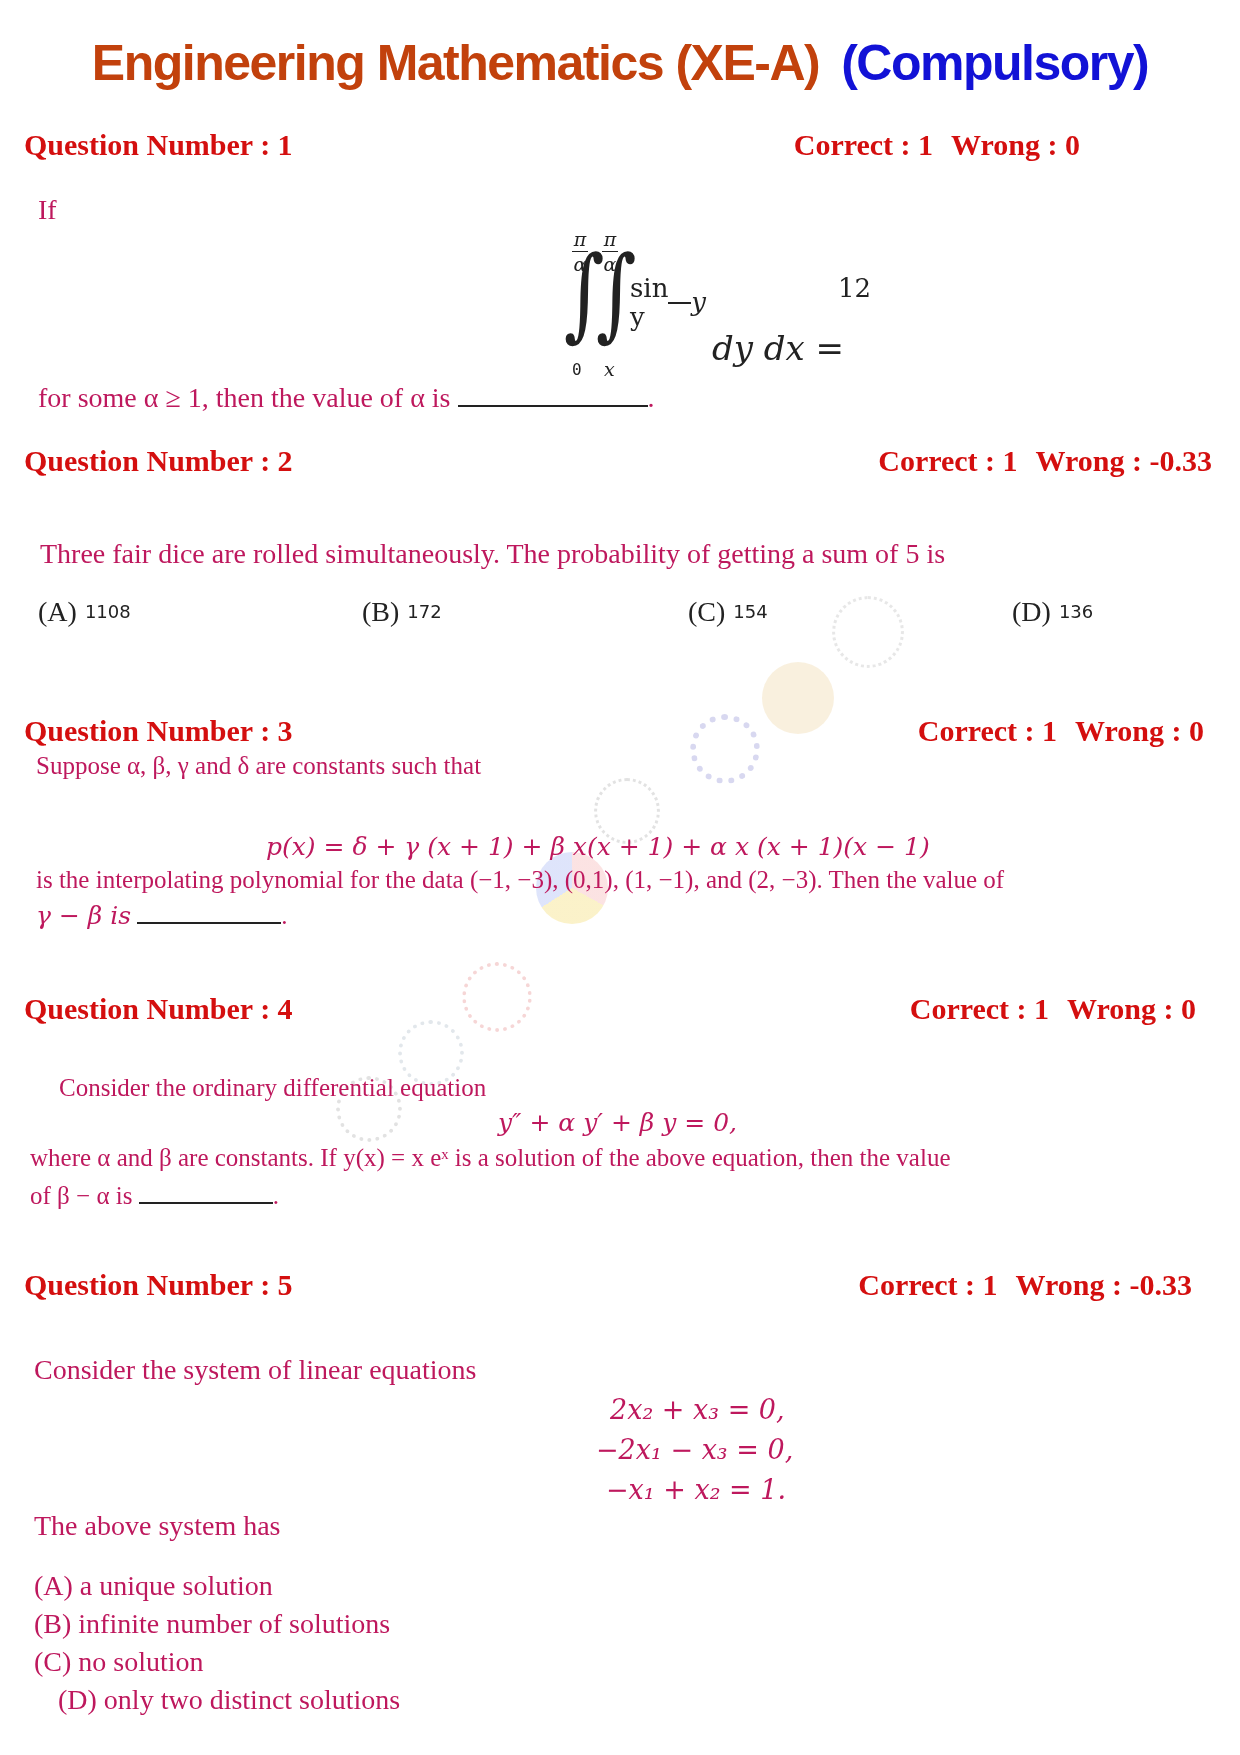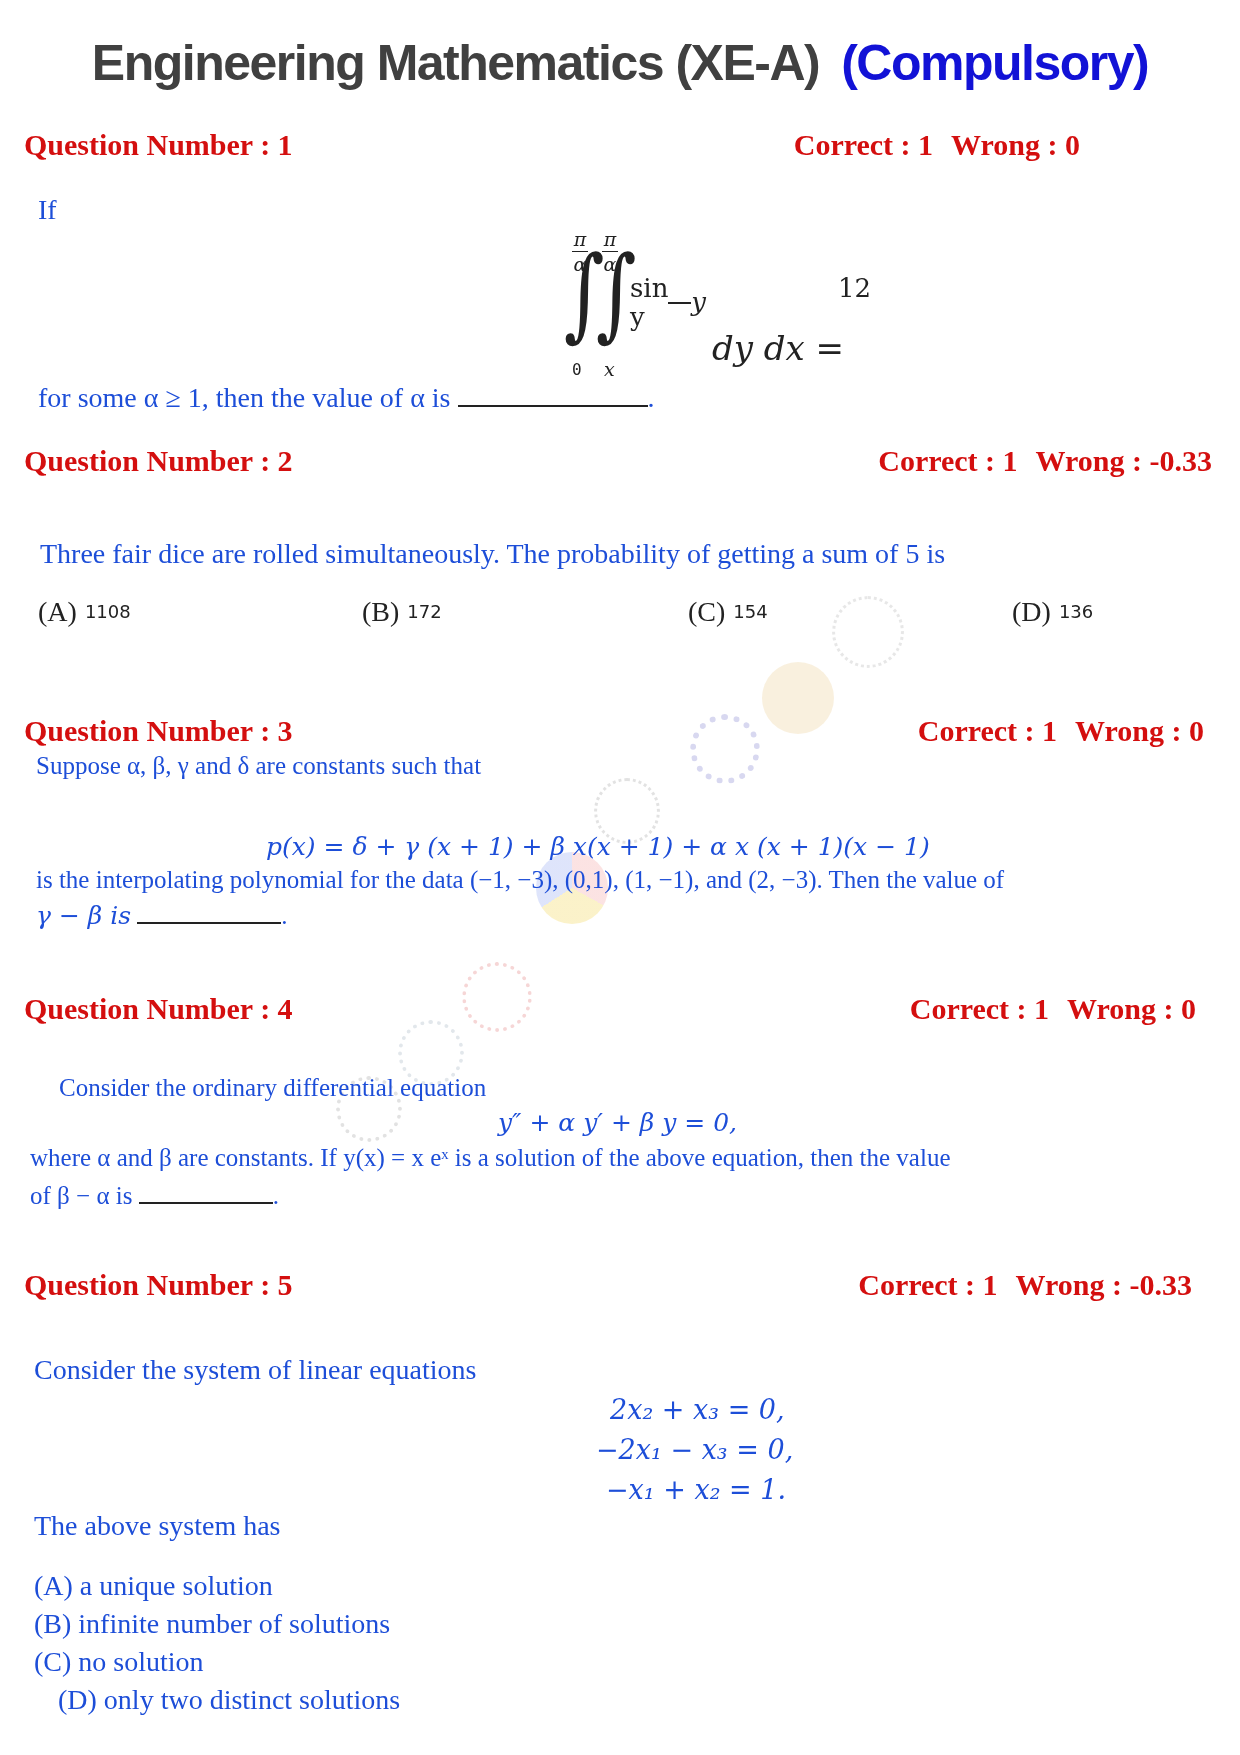--- a/index.html
+++ b/index.html
@@ -2,31 +2,31 @@
 <html><head>
 <meta charset="utf-8">
 <style>
   * { box-sizing: border-box; margin: 0; padding: 0; }
   html, body { width: 1240px; height: 1755px; background: #ffffff; overflow: hidden; }
   body { position: relative; font-family: "Liberation Serif", "DejaVu Serif", serif; color: #222; }
 
   .title { position: absolute; top: 34px; left: 0; width: 1240px; text-align: center;
            font-family: "Liberation Sans", "DejaVu Sans", sans-serif; font-weight: bold;
            font-size: 50px; letter-spacing: -1.5px; }
-  .title .t-main { color: #404040; }
+  .title .t-main { color: #c2410c; }
   .title .t-sub { color: #1212d6; margin-left: 22px; }
 
   .qhead { position: absolute; left: 0; width: 1240px; height: 40px;
            font-family: "Liberation Serif", serif; font-weight: bold; color: #d40f0f;
            font-size: 30px; }
   .qhead .qnum { position: absolute; left: 24px; top: 0; }
   .qhead .marks { position: absolute; top: 0; white-space: nowrap; }
   .qhead .marks .gap { display: inline-block; width: 18px; }
 
-  .txt { position: absolute; font-size: 28px; color: #1d4ed8; white-space: nowrap; }
+  .txt { position: absolute; font-size: 28px; color: #be185d; white-space: nowrap; }
   .math { font-family: "DejaVu Serif", serif; font-style: italic; }
   .blank { display: inline-block; border-bottom: 2px solid #222; height: 24px; vertical-align: baseline; }
 
   .frac { display: inline-flex; flex-direction: row; align-items: center; vertical-align: middle; }
   .frac .num, .frac .den { line-height: 1.1; }
   .frac .bar { width: 100%; border-top: 2px solid #222; margin: 2px 0; }
   .small-frac { font-family: "DejaVu Sans", sans-serif; font-size: 18px; font-style: normal; }
 
   .integral-block { position: absolute; left: 560px; top: 228px; width: 320px; height: 160px; }
   .int-sign { position: absolute; font-family: "DejaVu Serif", serif; font-size: 78px; top: 20px; transform: scaleY(1.3); }

